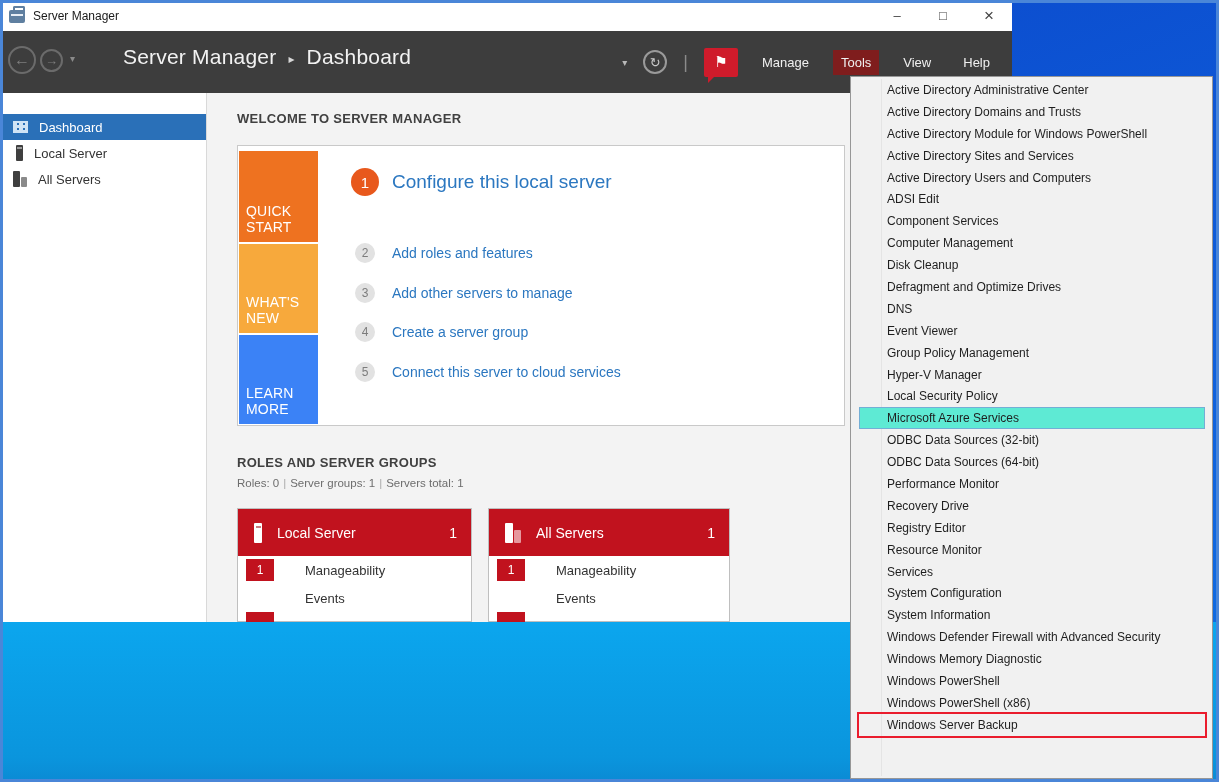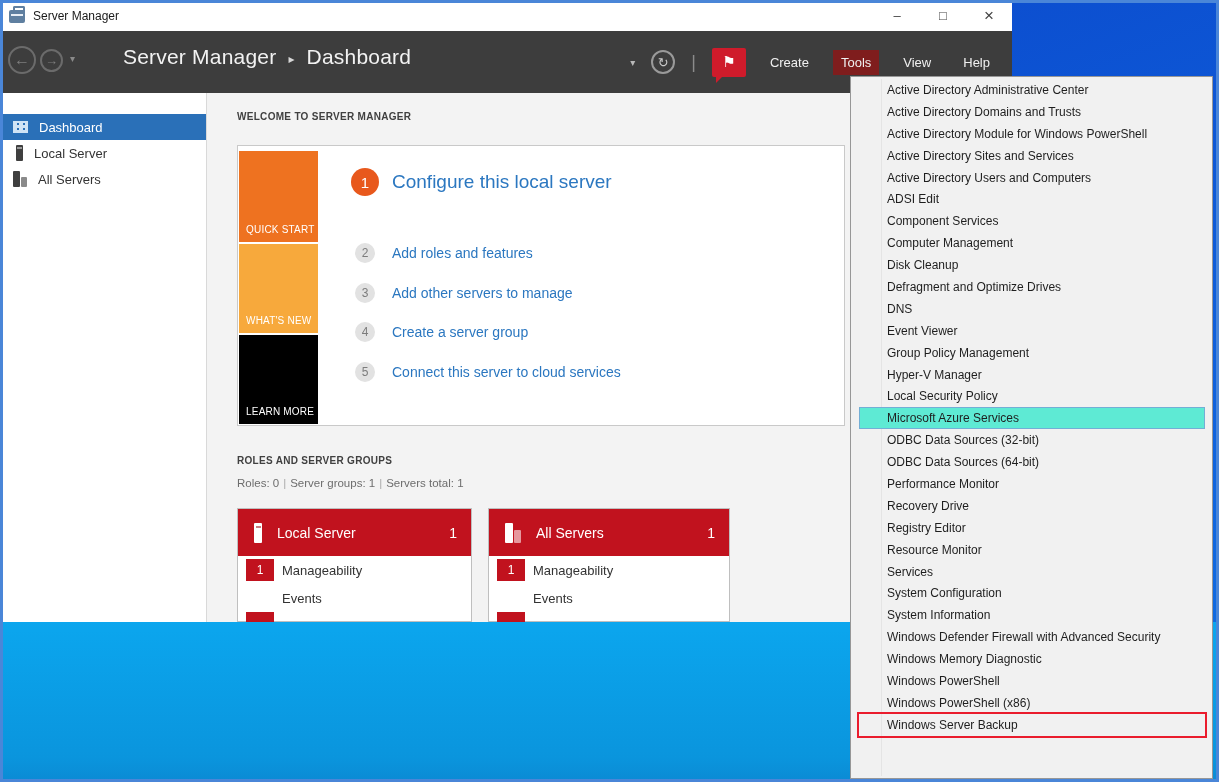--- a/index.html
+++ b/index.html
@@ -63,34 +63,34 @@
     background-image:repeating-linear-gradient(0deg,#cfe3f5 0 3px,transparent 3px 5px),
                      repeating-linear-gradient(90deg,#cfe3f5 0 4px,transparent 4px 6px); }
   .icon-server { width:7px; height:16px; background:#3f3f3f; border-radius:1px; position:relative; margin-left:3px; }
   .icon-server::after { content:""; position:absolute; left:1px; top:2px; width:5px; height:2px; background:#9a9a9a; }
   .icon-servers { width:14px; height:16px; position:relative; }
   .icon-servers::before { content:""; position:absolute; left:0; top:0; width:7px; height:16px; background:#3f3f3f; border-radius:1px; }
   .icon-servers::after  { content:""; position:absolute; left:8px; top:6px; width:6px; height:10px; background:#8a8a8a; border-radius:1px; }
 
   
   .content { position:absolute; left:208px; top:93px; width:804px; height:529px; background:#f3f3f3; overflow:hidden; }
-  .section-heading { position:absolute; left:29px; font-size:10px; font-weight:bold; color:#404040; letter-spacing:0.3px;text-align:right; }
+  .section-heading { position:absolute; left:29px; font-size:13px; font-weight:bold; color:#404040; letter-spacing:0.3px;text-align:right; }
   .welcome-heading { top:18px; }
   .roles-heading { top:362px; }
   .stats-line { position:absolute; left:29px; top:384px; font-size:11.5px; color:#6d6d6d;
                 display:flex; gap:4px; align-items:center; }
   .stats-line .pipe { color:#aaa; }
 
   .welcome-panel { position:absolute; left:29px; top:52px; width:608px; height:281px;
                    background:#fff; border:1px solid #c9c9c9; }
-  .orange-block { position:absolute; left:1px; width:79px; color:#fff; font-size:10px;
+  .orange-block { position:absolute; left:1px; width:79px; color:#fff; font-size:14px;
                   display:flex; align-items:flex-end; padding:0 0 7px 7px; letter-spacing:0.2px; cursor:default; }
   .ob1 { top:5px;   height:91px; background:#ee7220; }
   .ob2 { top:98px;  height:89px; background:#f7a93c; }
-  .ob3 { top:189px; height:89px; background:#000000; }
+  .ob3 { top:189px; height:89px; background:#3b82f6; }
 
   .step { position:absolute; display:flex; align-items:center; cursor:pointer; }
   .step-circle { border-radius:50%; display:flex; align-items:center; justify-content:center; flex:none; }
   .step1 { left:113px; top:22px; gap:13px; }
   .step1 .step-circle { width:28px; height:28px; background:#e8581c; color:#fff; font-size:15px; }
   .step1 .step-text { font-size:19px; font-weight:300; color:#2b77c0; }
   .step-sm .step-circle { width:20px; height:20px; background:#e2e2e2; color:#7c7c7c; font-size:12px; }
   .step-sm { gap:17px; left:117px; }
   .step-sm .step-text { font-size:14px; font-weight:300; color:#2b77c0; }
   .s2 { top:97px; } .s3 { top:137px; } .s4 { top:176px; } .s5 { top:216px; }
@@ -104,21 +104,21 @@
   .tile-count { margin-left:auto; font-size:14px; }
   .t-icon-server { width:8px; height:20px; background:#fff; border-radius:1px; position:relative; }
   .t-icon-server::after { content:""; position:absolute; left:1.5px; top:3px; width:5px; height:2.5px; background:#c97b80; }
   .t-icon-servers { width:16px; height:20px; position:relative; }
   .t-icon-servers::before { content:""; position:absolute; left:0; top:0; width:8px; height:20px; background:#fff; border-radius:1px; }
   .t-icon-servers::after  { content:""; position:absolute; left:9px; top:7px; width:7px; height:13px; background:#e6989e; border-radius:1px; }
   .tile-row { height:28px; display:flex; align-items:center; font-size:13px; color:#333; background:#fff; cursor:pointer; }
   .row-badge { width:28px; height:22px; margin-left:8px; background:#c1121e; color:#fff;
                display:flex; align-items:center; justify-content:center; font-size:12px; flex:none; }
   .row-badge.empty { background:transparent; color:transparent; }
-  .tile-row .row-label { margin-left:8px;text-align:center; }
+  .tile-row .row-label { margin-left:31px;text-align:center; }
   .tile-row-cut { height:12px; overflow:hidden; display:flex; }
 
   
   .tools-menu { position:absolute; left:850px; top:76px; width:363px; height:703px;
                 background:#f1f1f1; border:1px solid #979797; z-index:3; padding-top:2px; }
   .tools-menu::before { content:""; position:absolute; left:30px; top:2px; bottom:2px; width:1px; background:#e4e4e4; }
   .menu-item { position:relative; height:21.9px; margin:0 7px 0 8px; display:flex; align-items:center;
                padding-left:27px; font-size:12px; color:#1e1e1e; border:1px solid transparent; cursor:pointer; }
   .menu-item.highlighted { background:#5eead4; border-color:#73aed6; }
   .menu-item.annotated { box-shadow:0 0 0 2px #ea1c2d; }
@@ -152,21 +152,21 @@
         <span>Server Manager</span>
         <span class="sep">▸</span>
         <span>Dashboard</span>
       </div>
 
       <div class="navbar-right">
         <span class="dd-caret">▾</span>
         <span class="refresh-circle">↻</span>
         <span class="nav-pipe">|</span>
         <span class="flag-box">⚑</span>
-        <span class="menu-label">Create</span>
+        <span class="menu-label">Manage</span>
         <span class="menu-label active">Tools</span>
         <span class="menu-label">View</span>
         <span class="menu-label">Help</span>
       </div>
     </div>
 
     <div class="sidebar">
       <div class="side-item selected">
         <span class="icon-dash"></span>
         <span>Dashboard</span>

